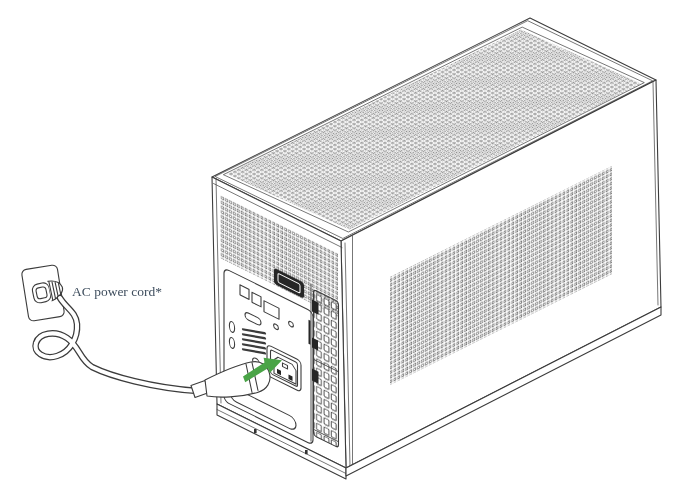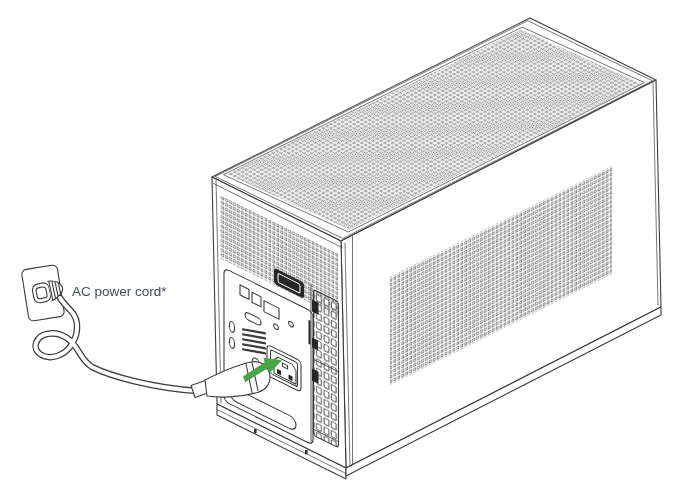--- a/index.html
+++ b/index.html
@@ -4,21 +4,21 @@
 <style>
   html,body{margin:0;padding:0;background:#ffffff;}
   .stage{
     position:relative;width:690px;height:483px;background:#ffffff;overflow:hidden;
     font-family:"Liberation Sans", sans-serif;
   }
   .stage svg{position:absolute;left:0;top:0;}
   .callout-label{
     position:absolute;left:72px;top:283px;
     font-size:13.5px;line-height:17px;color:#3f4e5e;
-    font-family:Liberation Sans, sans-serif;
+    font-family:Liberation Serif, serif;
     white-space:nowrap;
   }
 </style>
 </head>
 <body>
 
 <div class="stage">
 
   <svg width="690" height="483" viewBox="0 0 690 483">
     <defs>

